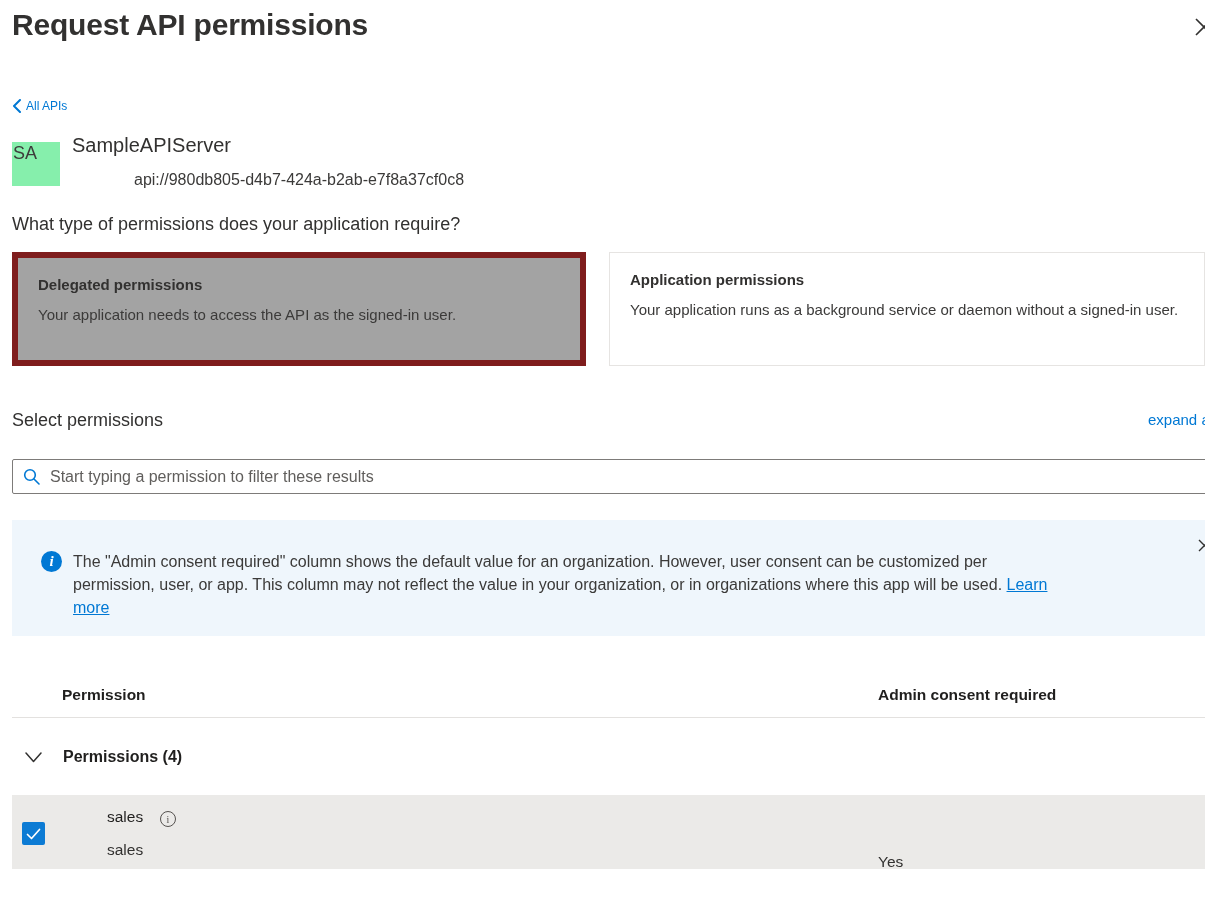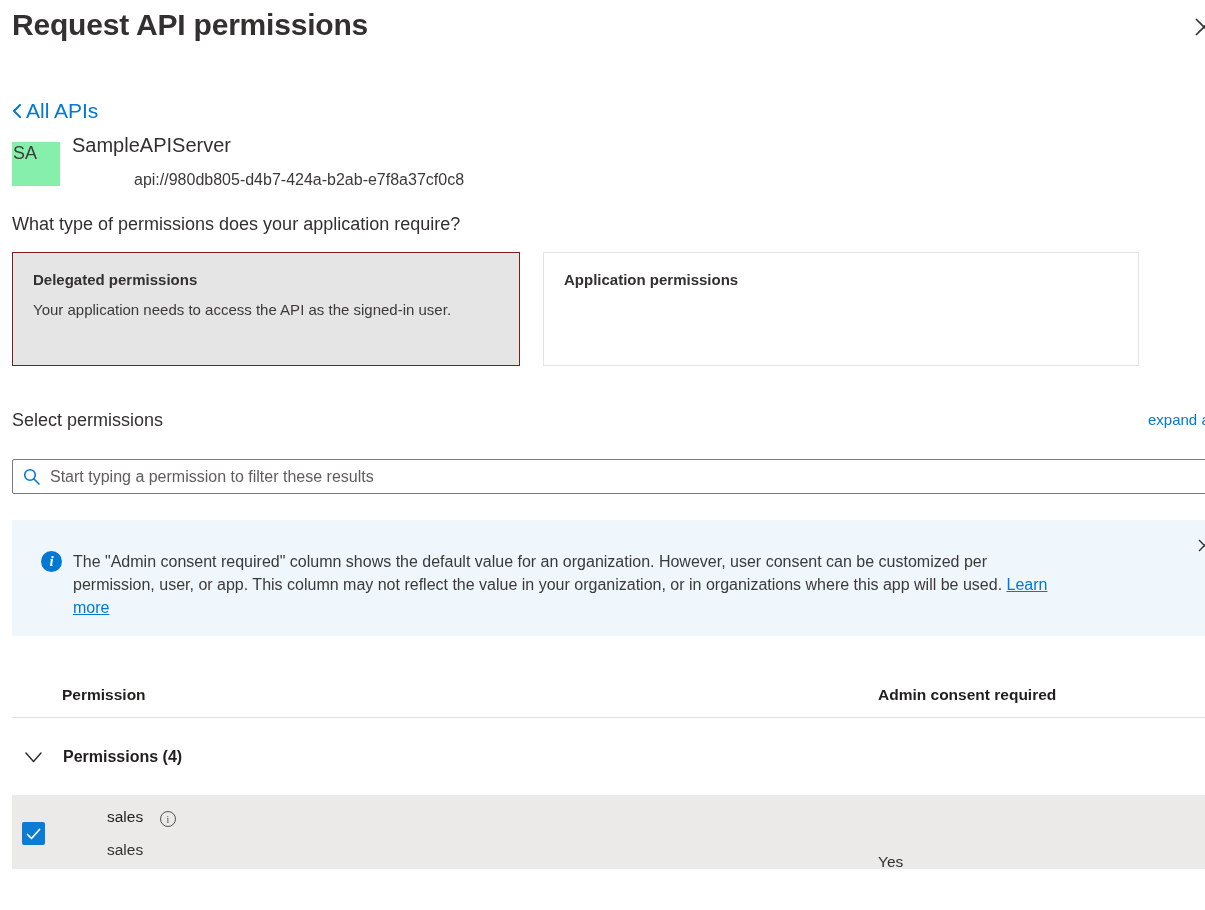--- a/index.html
+++ b/index.html
@@ -6,32 +6,32 @@
   body{
     width:1205px;height:910px;position:relative;overflow:hidden;
     background:#ffffff;color:#323130;
     font-family:"Liberation Sans", sans-serif;
   }
   .abs{position:absolute;}
   
   .title{left:12px;top:8px;font-size:30px;font-weight:600;letter-spacing:-0.2px;margin:0;}
   .close-x{left:1194px;top:17px;}
   
-  .back{left:12px;top:99px;display:flex;align-items:center;gap:5px;color:#0078d4;font-size:21px;text-decoration:none;cursor:pointer;}
+  .back{left:12px;top:99px;display:flex;align-items:center;gap:5px;color:#0078d4;font-size:12px;text-decoration:none;cursor:pointer;}
   
   .avatar{left:12px;top:142px;width:48px;height:44px;background:#86efac;}
   .avatar span{font-size:18px;color:#3d3c3b;padding-left:1px;line-height:22px;display:inline-block;}
   .api-name{left:72px;top:134px;font-size:20px;}
   .api-uri{left:86px;top:171px;font-size:16px;color:#3b3a39;margin-left:48px;}
   
   .question{left:12px;top:214px;font-size:18px;}
   
   .cards{left:12px;top:252px;display:flex;gap:23px;}
   .card{box-sizing:border-box;height:114px;padding:18px 20px;cursor:pointer;}
-  .card-delegated{width:508px;background:#e5e5e5;border:1px solid #7f1d1d;}
+  .card-delegated{width:574px;background:#a3a3a3;border:6px solid #7f1d1d;}
   .card-application{width:596px;background:#fff;border:1px solid #e6e4e2;}
   .card-title{font-size:15px;font-weight:700;color:#323130;}
   .card-desc{font-size:15px;color:#3b3a39;margin-top:11px;line-height:22px;}
   
   .select-heading{left:12px;top:410px;font-size:18px;}
   .expand-link{left:1148px;top:411px;font-size:15px;color:#0078d4;white-space:nowrap;cursor:pointer;text-decoration:none;}
   
   .searchbox{left:12px;top:459px;width:1198px;height:35px;box-sizing:border-box;border:1px solid #7d7b79;border-radius:2px;display:flex;align-items:center;padding-left:10px;background:#fff;}
   .searchbox input{border:none;outline:none;flex:1;font-size:16px;color:#323130;margin-left:8px;font-family:"Liberation Sans",sans-serif;background:transparent;}
   .searchbox input::placeholder{color:#605e5c;}
@@ -85,20 +85,21 @@
 
   <div class="abs question">What type of permissions does your application require?</div>
 
   <div class="abs cards">
     <div class="card card-delegated">
       <div class="card-title">Delegated permissions</div>
       <div class="card-desc">Your application needs to access the API as the signed-in user.</div>
     </div>
     <div class="card card-application">
       <div class="card-title">Application permissions</div>
+      <div class="card-desc">Your application runs as a background service or daemon without a signed-in user.</div>
     </div>
   </div>
 
   <div class="abs select-heading">Select permissions</div>
   <a class="abs expand-link">expand all</a>
 
   <div class="abs searchbox">
     <svg width="17" height="17" viewBox="0 0 17 17">
       <circle cx="7" cy="7" r="5.3" stroke="#0078d4" stroke-width="1.6" fill="none"></circle>
       <path d="M11 11 L16 16" stroke="#0078d4" stroke-width="1.6" stroke-linecap="round"></path>

